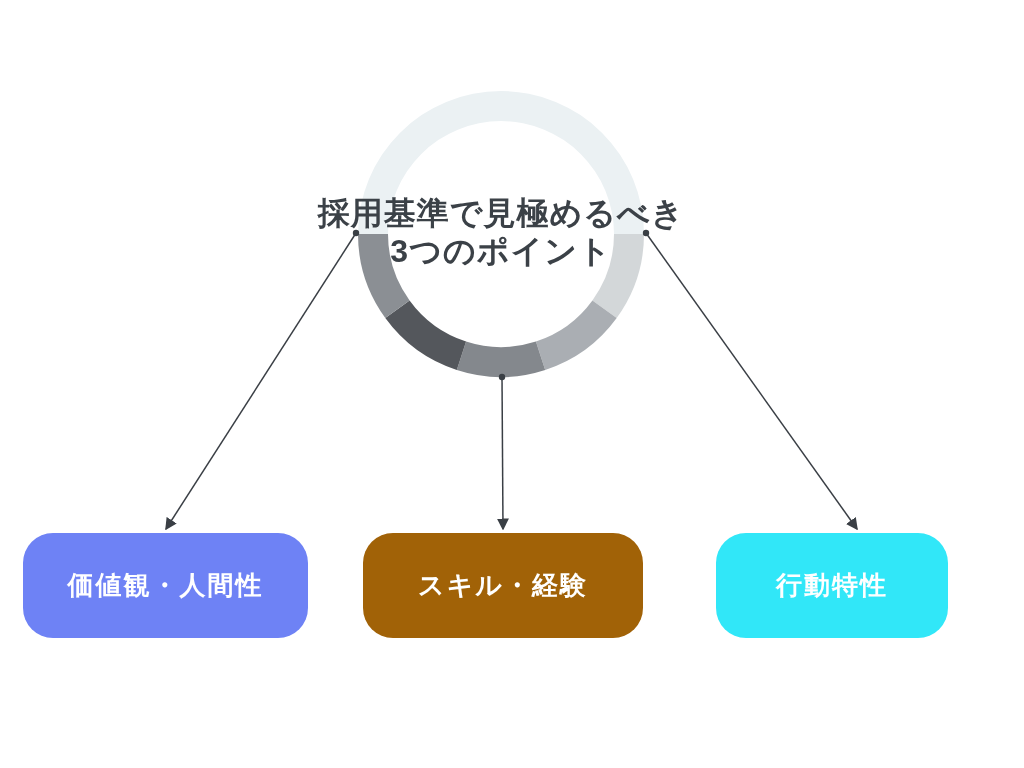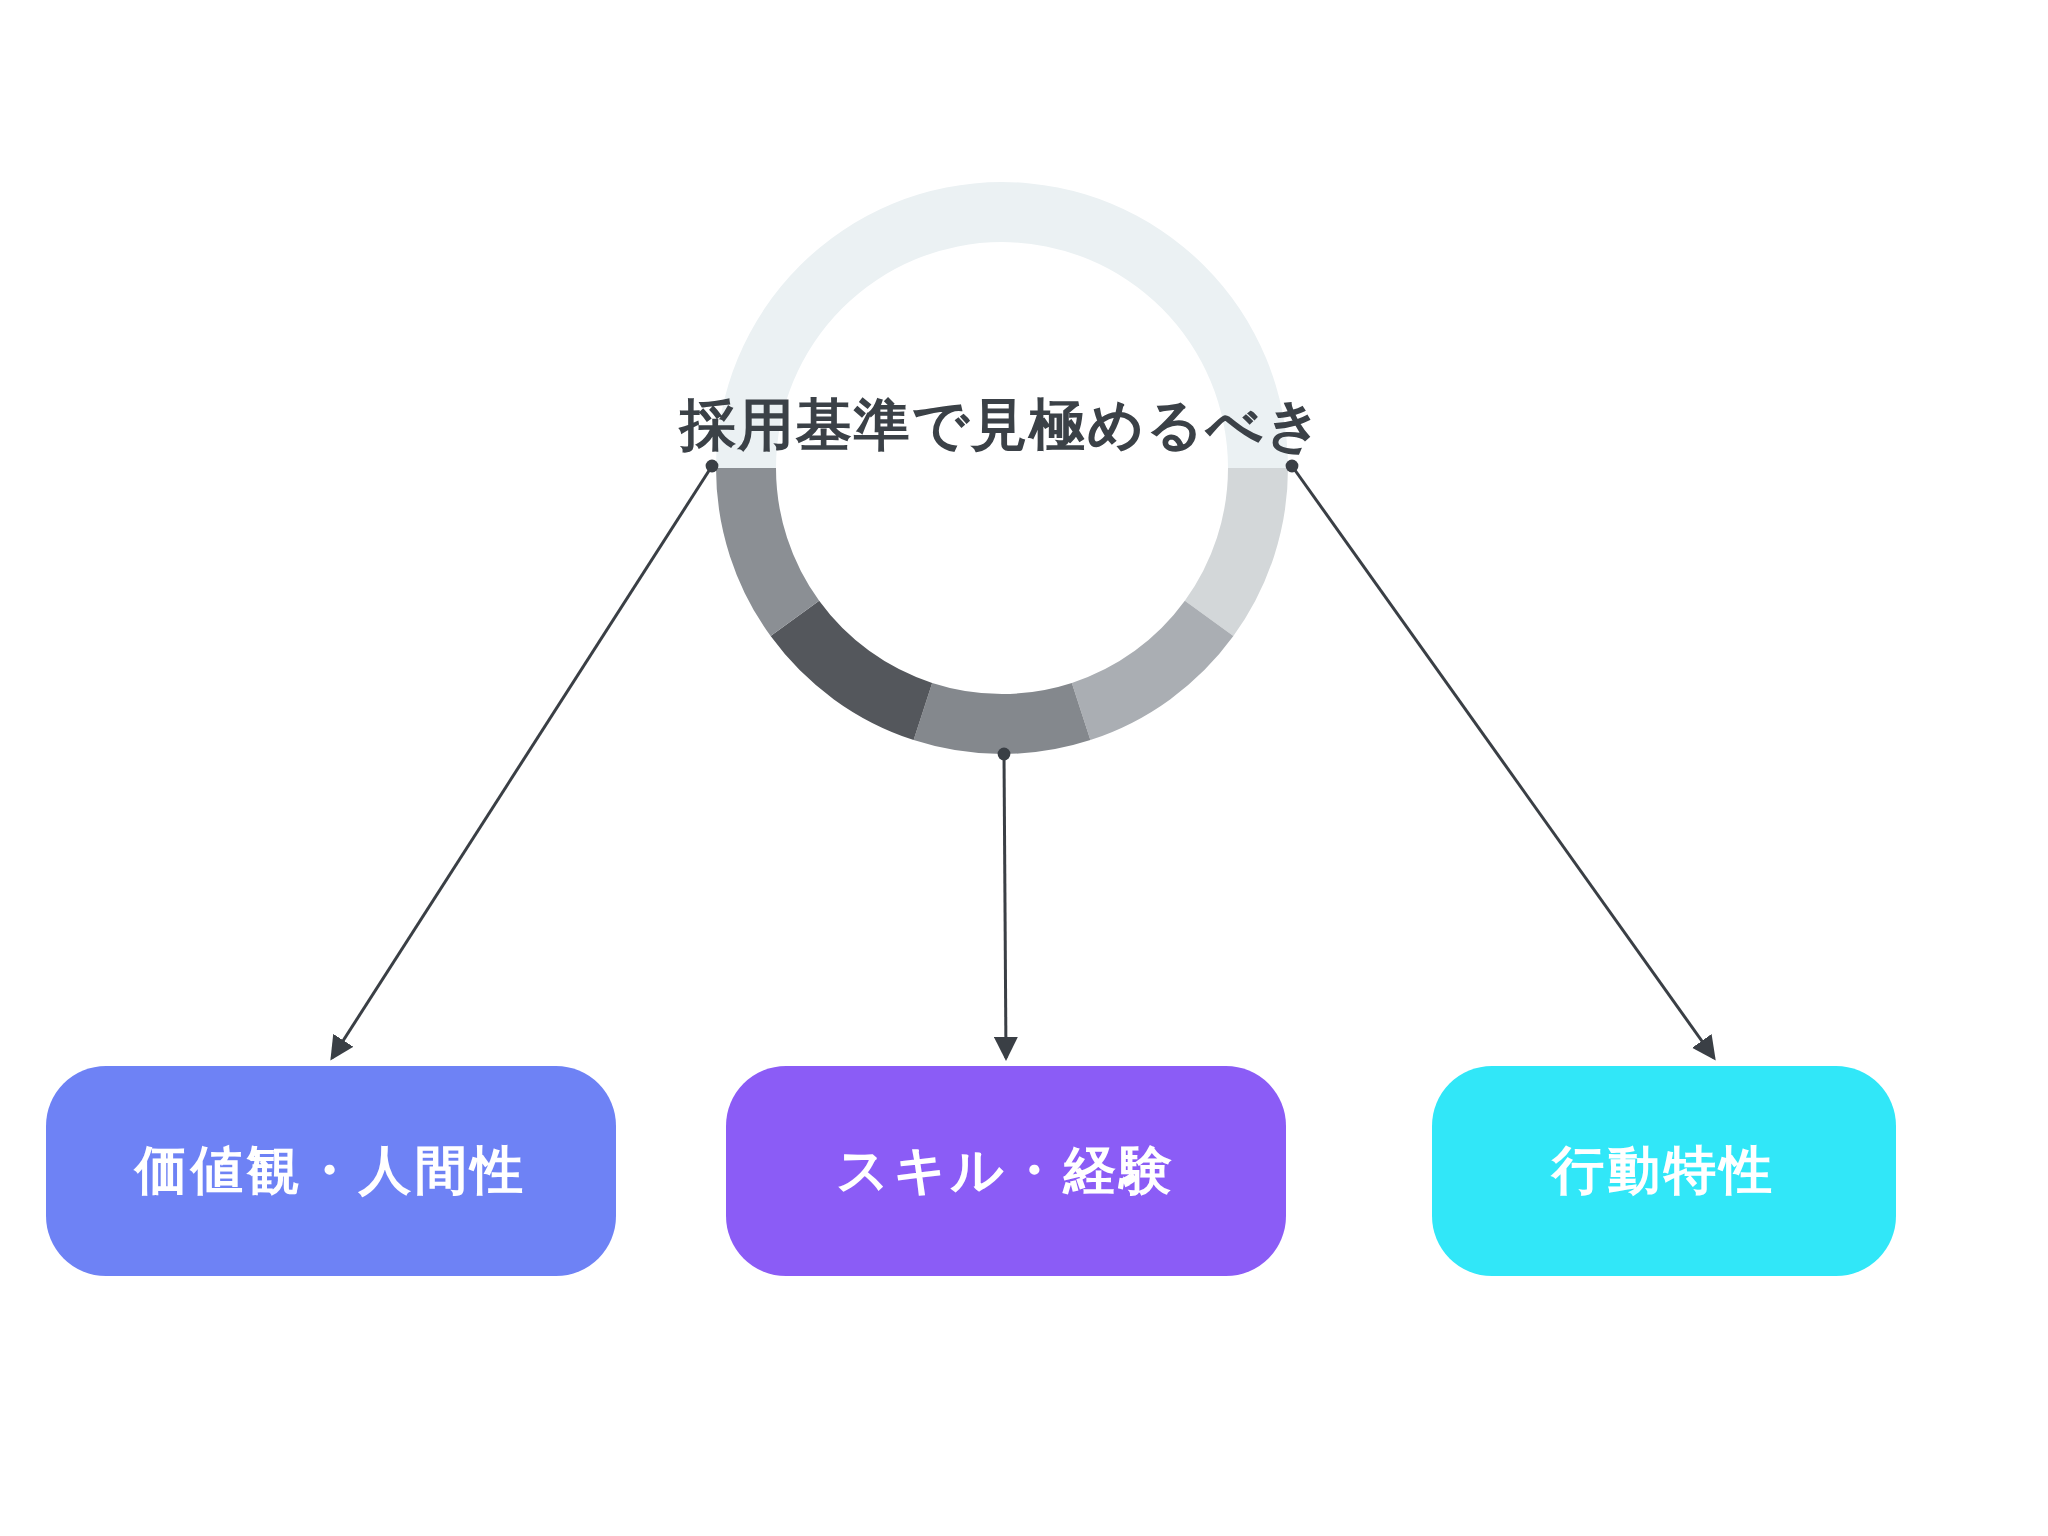--- a/index.html
+++ b/index.html
@@ -15,21 +15,21 @@
     position: absolute;
     left: 0;
     top: 0;
   }
   .title {
     position: absolute;
     left: 501px;
     top: 194px;
     transform: translateX(-50%);
     text-align: center;
-    font-size: 28px;
+    font-size: 32px;
     font-weight: 700;
     line-height: 38px;
     letter-spacing: 1px;
     color: #3b4147;
     white-space: nowrap;
   }
   .node {
     position: absolute;
     top: 533px;
     height: 105px;
@@ -67,27 +67,28 @@
       <line x1="356" y1="233" x2="166" y2="529" stroke="#3a3f45" stroke-width="1.5" marker-end="url(#arrowhead)"></line>
       <circle cx="356" cy="233" r="3.2" fill="#3a3f45"></circle>
       <line x1="502" y1="377" x2="503" y2="529" stroke="#3a3f45" stroke-width="1.5" marker-end="url(#arrowhead)"></line>
       <circle cx="502" cy="377" r="3.2" fill="#3a3f45"></circle>
       <line x1="646" y1="233" x2="857" y2="529" stroke="#3a3f45" stroke-width="1.5" marker-end="url(#arrowhead)"></line>
       <circle cx="646" cy="233" r="3.2" fill="#3a3f45"></circle>
     </svg>
 
   <div class="title">
     <div class="title-line">採用基準で見極めるべき</div>
+    <div class="title-line">3つのポイント</div>
   </div>
 
   <div class="node node-0" style="background-color: rgb(110, 130, 245);">
     <span class="node-label">価値観・人間性</span>
   </div>
 
-  <div class="node node-1" style="background-color: #8b5cf6;">
+  <div class="node node-1" style="background-color: #a16207;">
     <span class="node-label">スキル・経験</span>
   </div>
 
   <div class="node node-2" style="background-color: rgb(49, 231, 248);">
     <span class="node-label">行動特性</span>
   </div>
 
 </div>
 
 </body></html>

